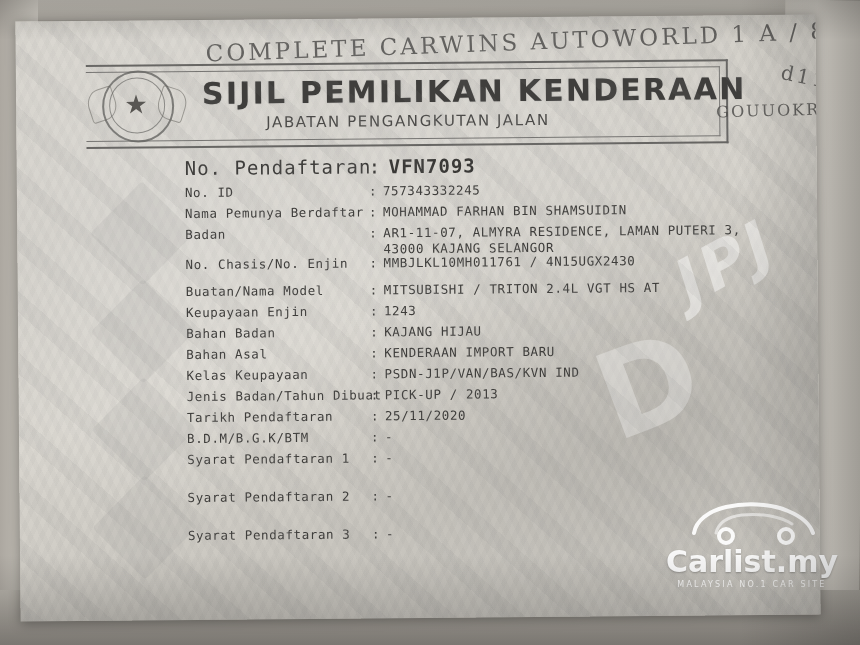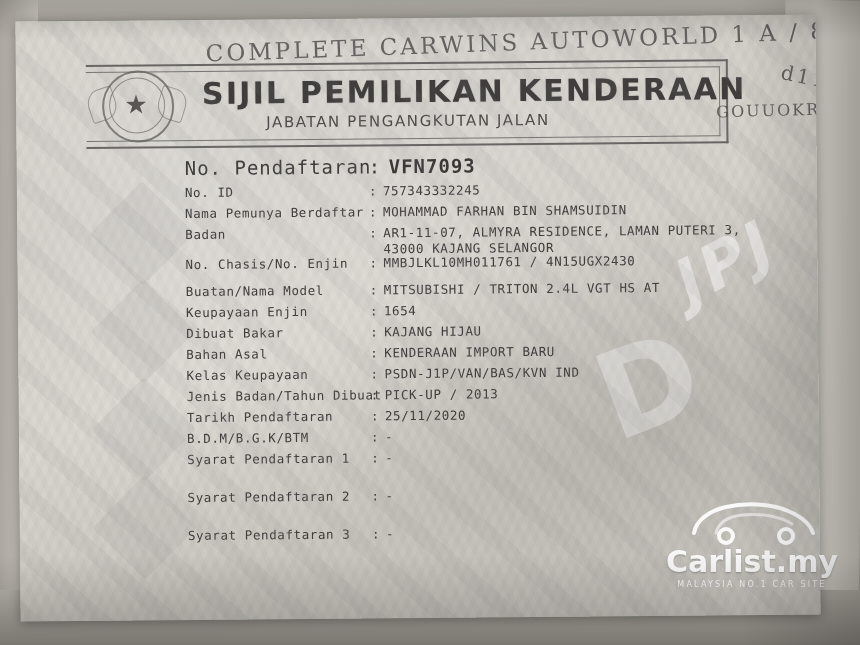--- a/index.html
+++ b/index.html
@@ -430,24 +430,24 @@
         <span class="val">MMBJLKL10MH011761 / 4N15UGX2430</span>
       </div>
       <div class="row">
         <span class="lab">Buatan/Nama Model</span>
         <span class="col">:</span>
         <span class="val">MITSUBISHI / TRITON 2.4L VGT HS AT</span>
       </div>
       <div class="row">
         <span class="lab">Keupayaan Enjin</span>
         <span class="col">:</span>
-        <span class="val">1654</span>
-      </div>
-      <div class="row">
-        <span class="lab">Dibuat Bakar</span>
+        <span class="val">1243</span>
+      </div>
+      <div class="row">
+        <span class="lab">Bahan Badan</span>
         <span class="col">:</span>
         <span class="val">KAJANG HIJAU</span>
       </div>
       <div class="row">
         <span class="lab">Bahan Asal</span>
         <span class="col">:</span>
         <span class="val">KENDERAAN IMPORT BARU</span>
       </div>
       <div class="row">
         <span class="lab">Kelas Keupayaan</span>

